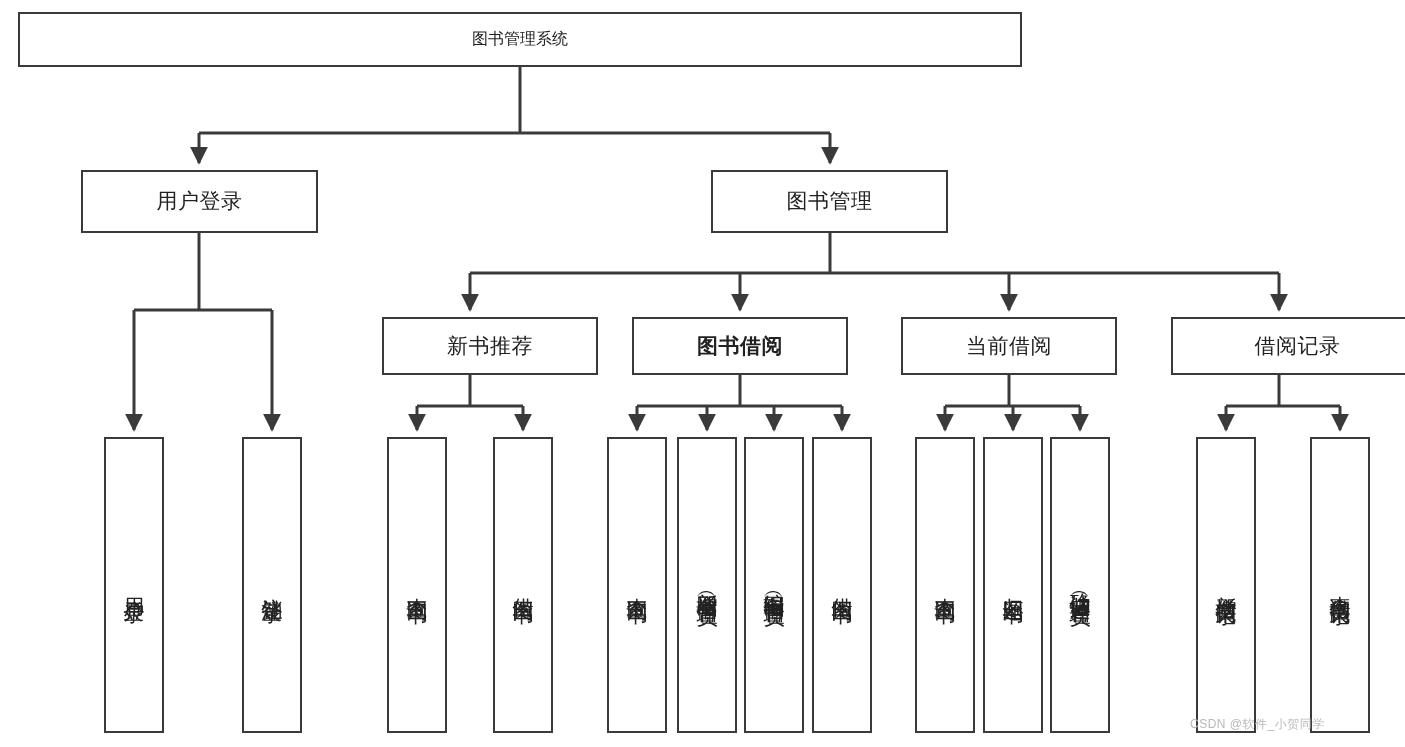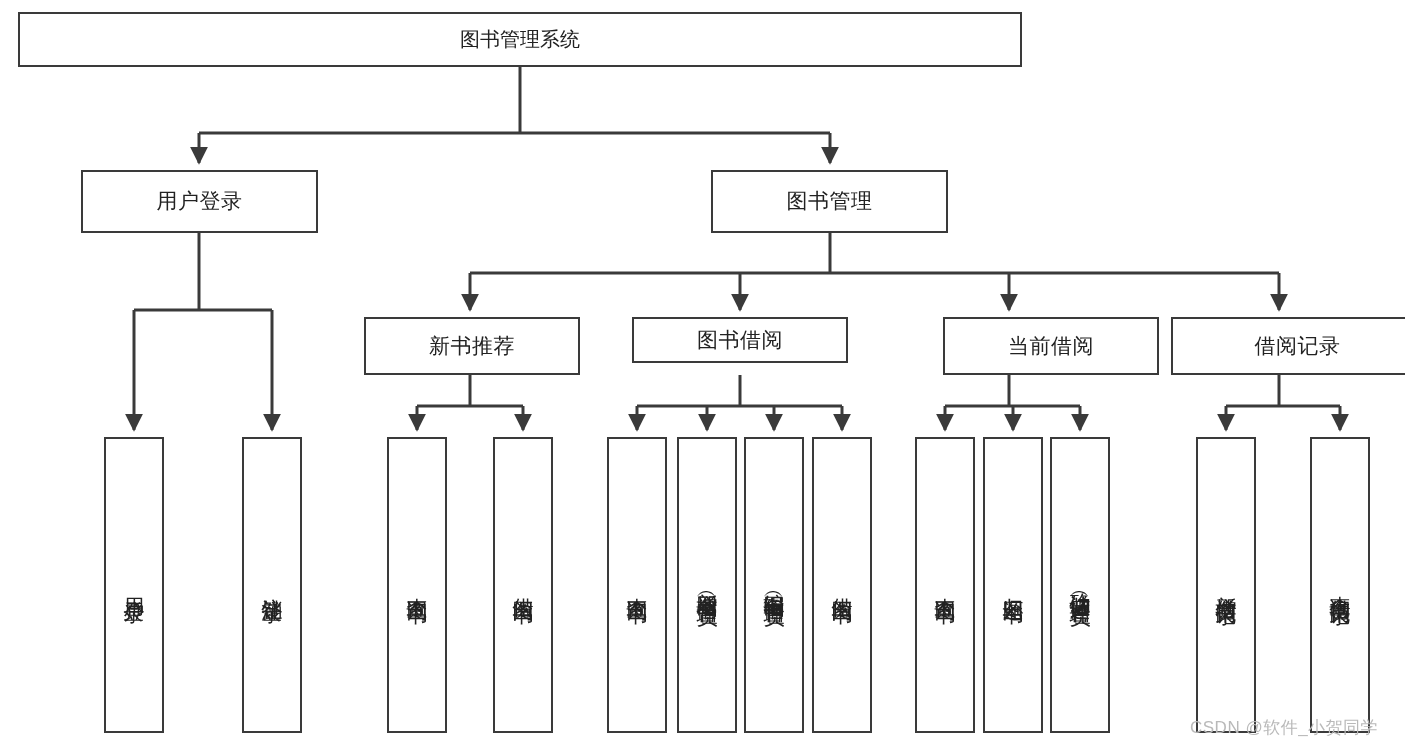--- a/index.html
+++ b/index.html
@@ -34,38 +34,38 @@
     align-items: center;
     justify-content: center;
     color: #222222;
     line-height: 1.05;
   }
   .node.h {
     font-size: 21px;
     letter-spacing: 0.5px;
   }
   .node.root {
-    font-size: 20px;
+    font-size: 16px;
   }
   .node.leaf {
     font-size: 21px;
     padding: 4px 2px;
     writing-mode: vertical-rl;
     text-orientation: upright;
     letter-spacing: 2px;
     align-items: center;
     justify-content: center;
     white-space: nowrap;
   }
   .node .lbl {
     display: block;
   }
   .watermark {
     position: absolute;
-    font-size: 17px;
+    font-size: 12px;
     color: #b9b9b9;
     white-space: nowrap;
     letter-spacing: 0.5px;
   }
 </style>
 </head>
 <body>
 
 <div id="canvas">
 
@@ -123,27 +123,27 @@
     <span class="lbl">图书管理系统</span>
   </div>
 
   <div class="node h" style="left:81px; top:170px; width:237px; height:63px;">
     <span class="lbl">用户登录</span>
   </div>
   <div class="node h" style="left:711px; top:170px; width:237px; height:63px;justify-content:center;">
     <span class="lbl">图书管理</span>
   </div>
 
-  <div class="node h" style="left:364px; top:317px; width:216px; height:58px;">
+  <div class="node h" style="left:382px; top:317px; width:216px; height:58px;">
     <span class="lbl">新书推荐</span>
   </div>
-  <div class="node h" style="left:632px; top:317px; width:216px; height:46px;">
+  <div class="node h" style="left:632px; top:317px; width:216px; height:58px;font-weight:bold;">
     <span class="lbl">图书借阅</span>
   </div>
-  <div class="node h" style="left:901px; top:317px; width:216px; height:58px;margin-left:42px;">
+  <div class="node h" style="left:901px; top:317px; width:216px; height:58px;">
     <span class="lbl">当前借阅</span>
   </div>
   <div class="node h" style="left:1171px; top:317px; width:253px; height:58px;">
     <span class="lbl">借阅记录</span>
   </div>
 
   <div class="node leaf" style="left:104px; top:437px; width:60px; height:296px;">
     <span class="lbl">用户登录</span>
   </div>
   <div class="node leaf" style="left:242px; top:437px; width:60px; height:296px;">

